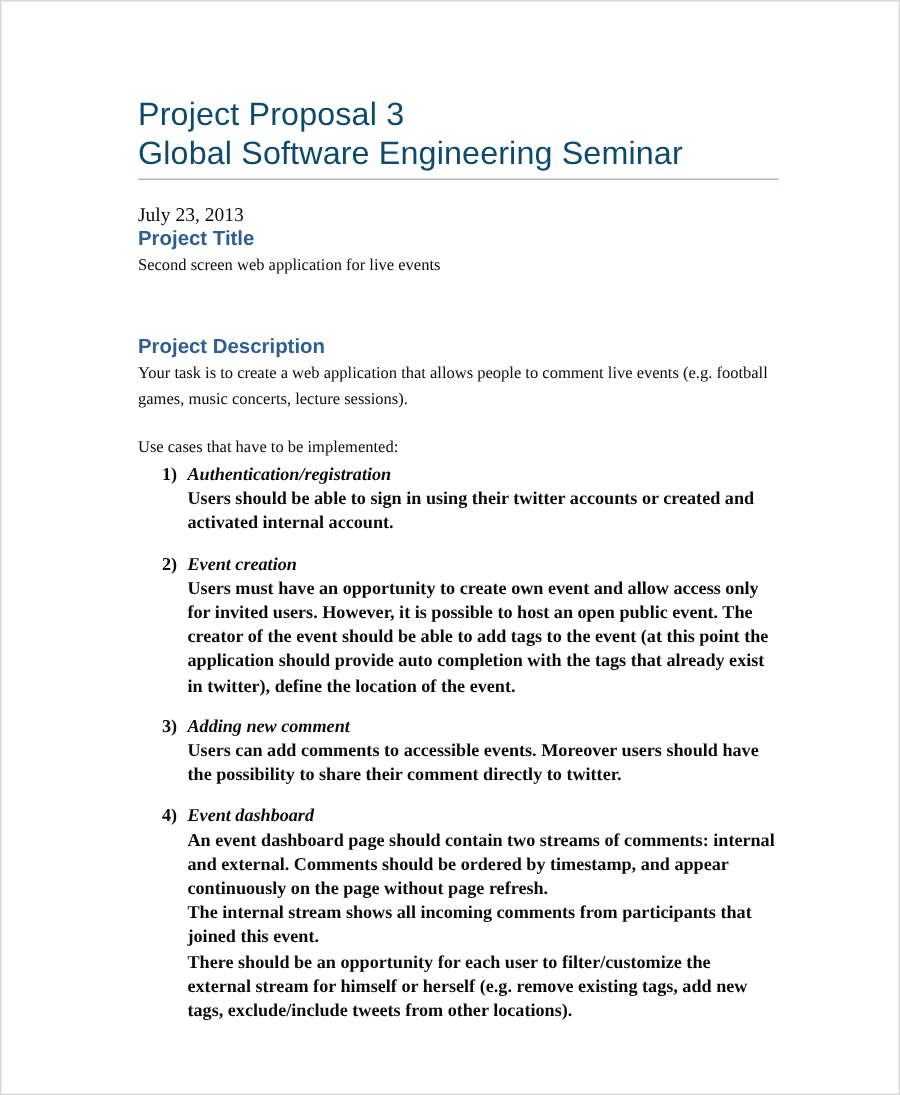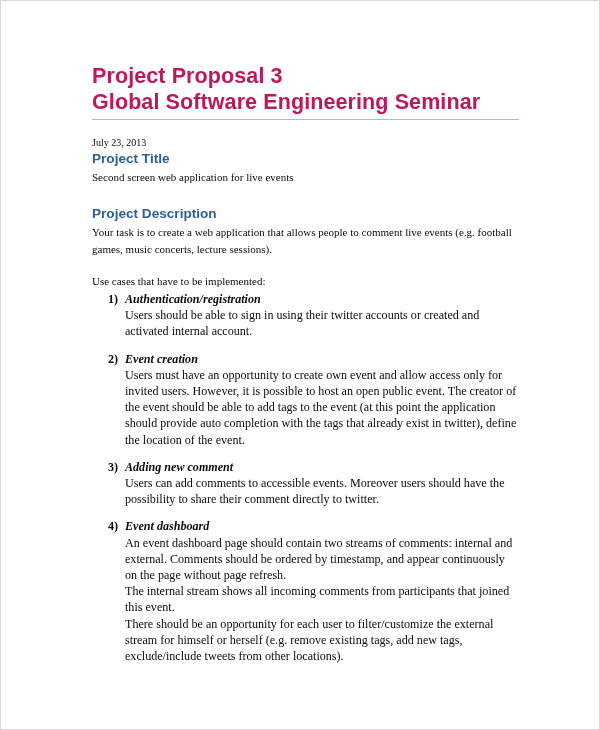--- a/index.html
+++ b/index.html
@@ -22,54 +22,54 @@
     left: 91px;
     top: 0;
     width: 427px;
   }
 
   
   .doc-title-block {
     padding-top: 62px;
   }
   .doc-title-line {
-    color: #be185d;
+    color: #0c4a6e;
     font-family: "Liberation Sans", "DejaVu Sans", sans-serif;
     font-size: 21.5px;
-    font-weight: 700;
+    font-weight: 400;
     line-height: 26px;
     letter-spacing: 0.1px;
     white-space: nowrap;
   }
   .title-rule {
     margin-top: 4px;
     height: 1px;
     background: #a8b9d0;
     width: 427px;
   }
 
   
   .meta {
     margin-top: 16px;
-    font-size: 10px;
+    font-size: 13px;
     line-height: 14.2px;
     color: #0b0b0b;
   }
 
   
   .section-heading {
     color: #2e5f91;
     font-family: "Liberation Sans", "DejaVu Sans", sans-serif;
     font-weight: bold;
     font-size: 13.6px;
     line-height: 17px;
     margin-bottom: 2px;
   }
   .section-heading.desc {
-    margin-top: 20px;
+    margin-top: 37px;
   }
 
   
   p.body {
     margin: 0;
     font-size: 11px;
     line-height: 16.2px;
     color: #0b0b0b;
     text-align: left;
   }
@@ -104,20 +104,21 @@
     font-size: 12.1px;
     line-height: 16.2px;
     font-weight: bold;
     color: #0b0b0b;
     font-style: italic;
   }
   .li-body {
     font-size: 12.1px;
     line-height: 16.2px;
     color: #0b0b0b;
+    font-weight: bold;
   }
   .li-body + .li-body {
     margin-top: 0;
   }
 </style>
 </head>
 <body>
 
 <div class="page">
   <div class="content">

